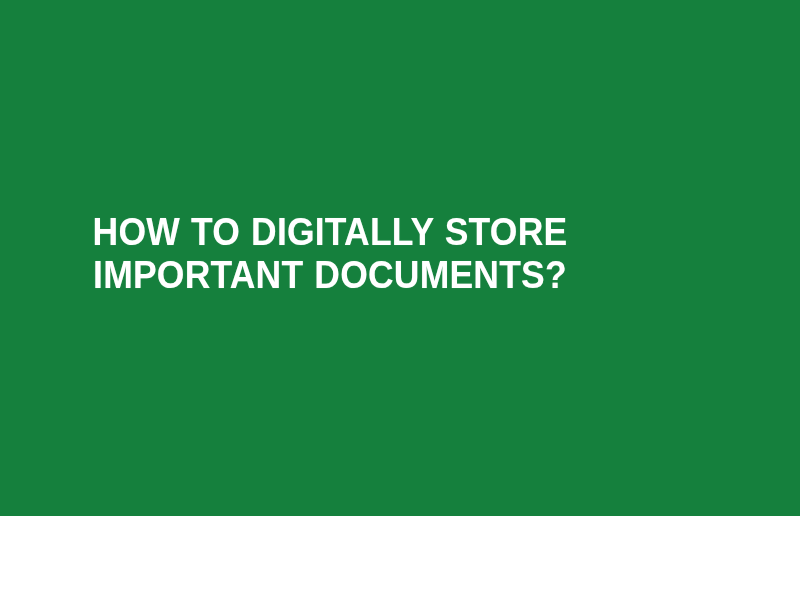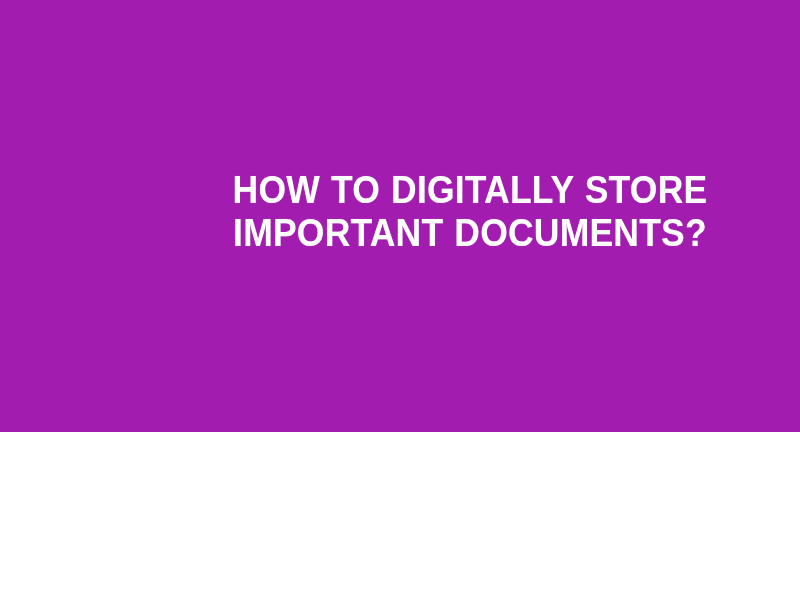--- a/index.html
+++ b/index.html
@@ -13,25 +13,25 @@
     height: 600px;
     overflow: hidden;
     font-family: "Liberation Sans", "DejaVu Sans", sans-serif;
   }
 
   
   .hero-banner {
     position: relative;
     box-sizing: border-box;
     width: 800px;
-    height: 432px;
-    background-color: #a21caf;
+    height: 516px;
+    background-color: #15803d;
     display: flex;
     align-items: center;
-    justify-content: flex-end;
+    justify-content: flex-start;
     -webkit-font-smoothing: antialiased;
   }
 
   .hero-inner {
     width: 660px;
     display: block;
     text-align: center;
   }
 
   

